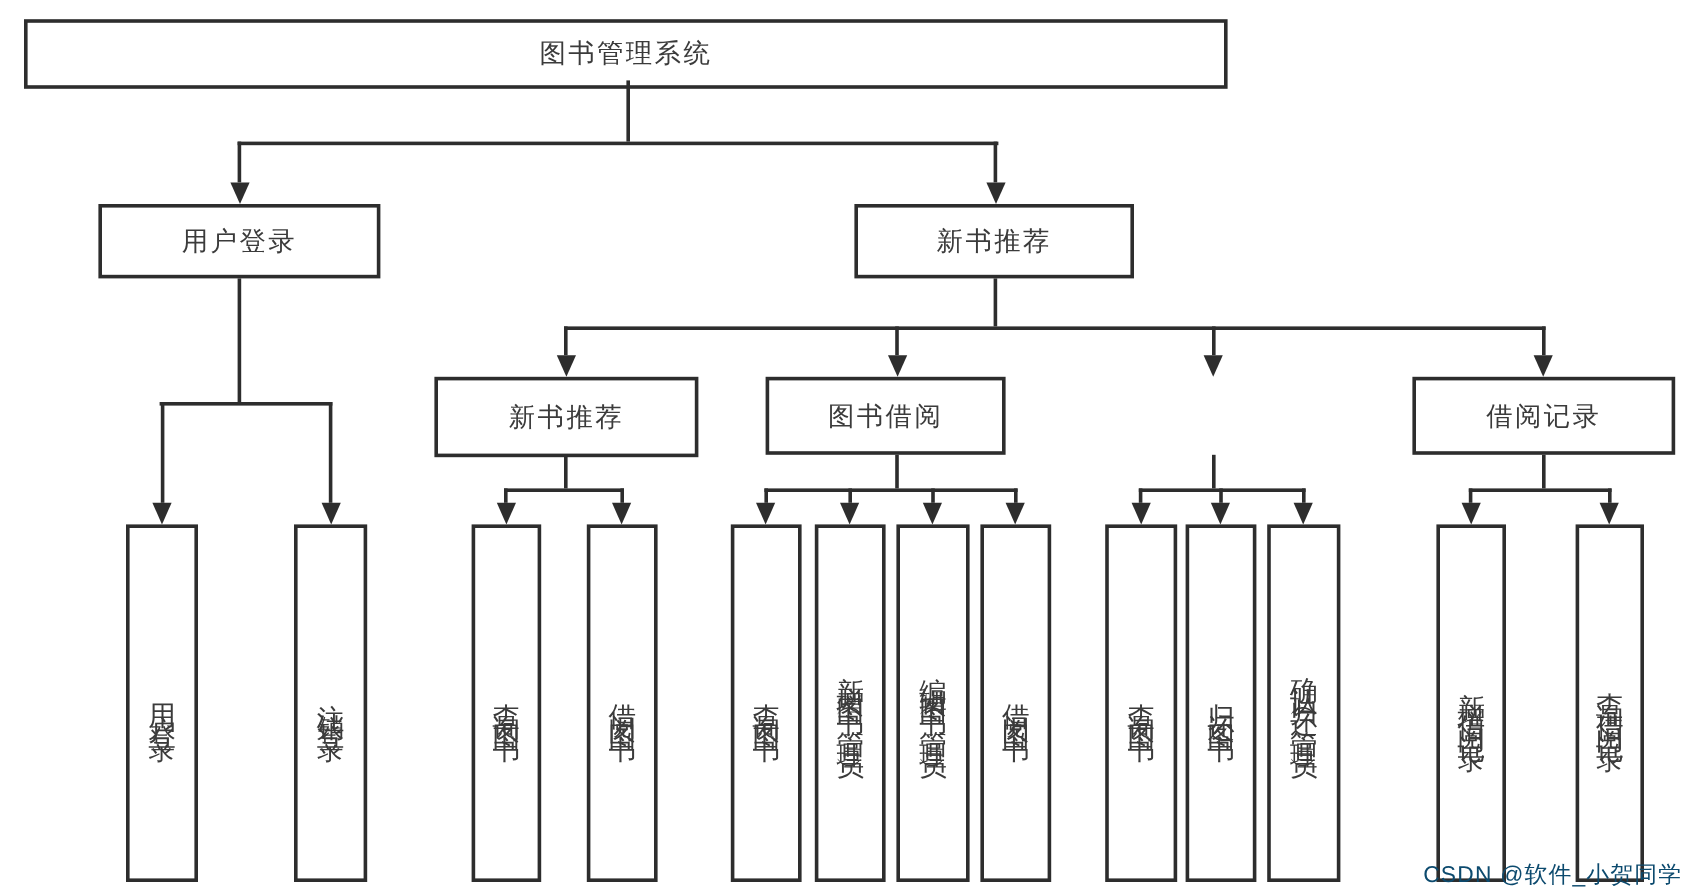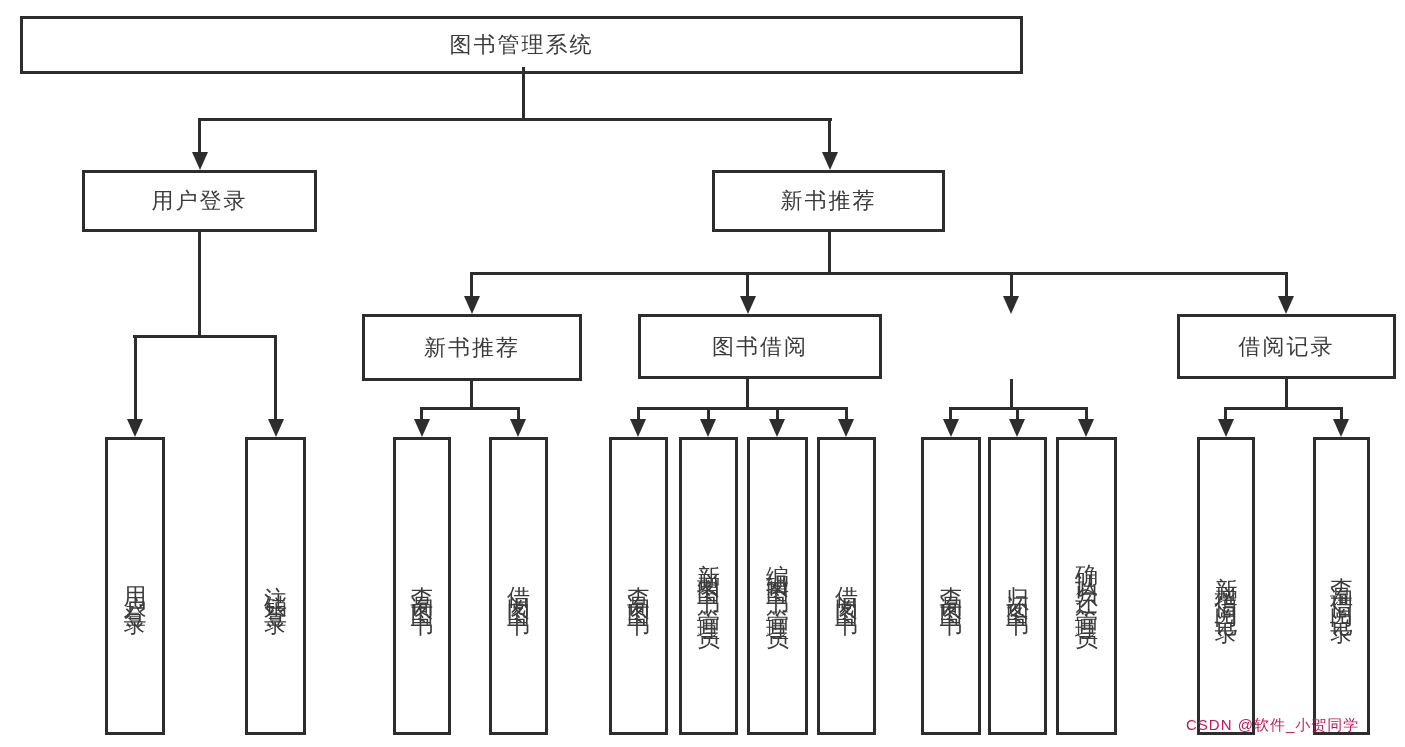--- a/index.html
+++ b/index.html
@@ -16,21 +16,21 @@
     writing-mode:vertical-rl;text-orientation:mixed;
     font-size:23px;letter-spacing:9px;line-height:1;color:#3b3b3b;
   }
   .line{position:absolute;background:#2d2d2d;}
   .arrow{
     position:absolute;width:0;height:0;
     border-left:8px solid transparent;border-right:8px solid transparent;
     border-top:18px solid #2d2d2d;
   }
   .watermark{
-    position:absolute;left:1186px;top:716px;font-size:15px;color:#be185d;
+    position:absolute;left:1186px;top:716px;font-size:19px;color:#0c4a6e;
     letter-spacing:1px;z-index:5;white-space:nowrap;
   }
 </style>
 </head>
 <body>
 
 <div class="canvas">
 
   <div class="box h" style="left:20px;top:16px;width:1003px;height:58px;">
     <span>图书管理系统</span>
@@ -39,21 +39,21 @@
   <div class="box h" style="left:82px;top:170px;width:235px;height:62px;">
     <span>用户登录</span>
   </div>
   <div class="box h" style="left:712px;top:170px;width:233px;height:62px;">
     <span>新书推荐</span>
   </div>
 
   <div class="box h" style="left:362px;top:314px;width:220px;height:67px;">
     <span>新书推荐</span>
   </div>
-  <div class="box h" style="left:638px;top:314px;width:244px;height:65px;">
+  <div class="box h" style="left:638px;top:314px;width:200px;height:65px;">
     <span>图书借阅</span>
   </div>
   <div class="box h" style="left:1177px;top:314px;width:219px;height:65px;">
     <span>借阅记录</span>
   </div>
 
   <div class="box v" style="left:105px;top:437px;width:60px;height:298px;">
     <span>用户登录</span>
   </div>
   <div class="box v" style="left:245px;top:437px;width:61px;height:298px;">

